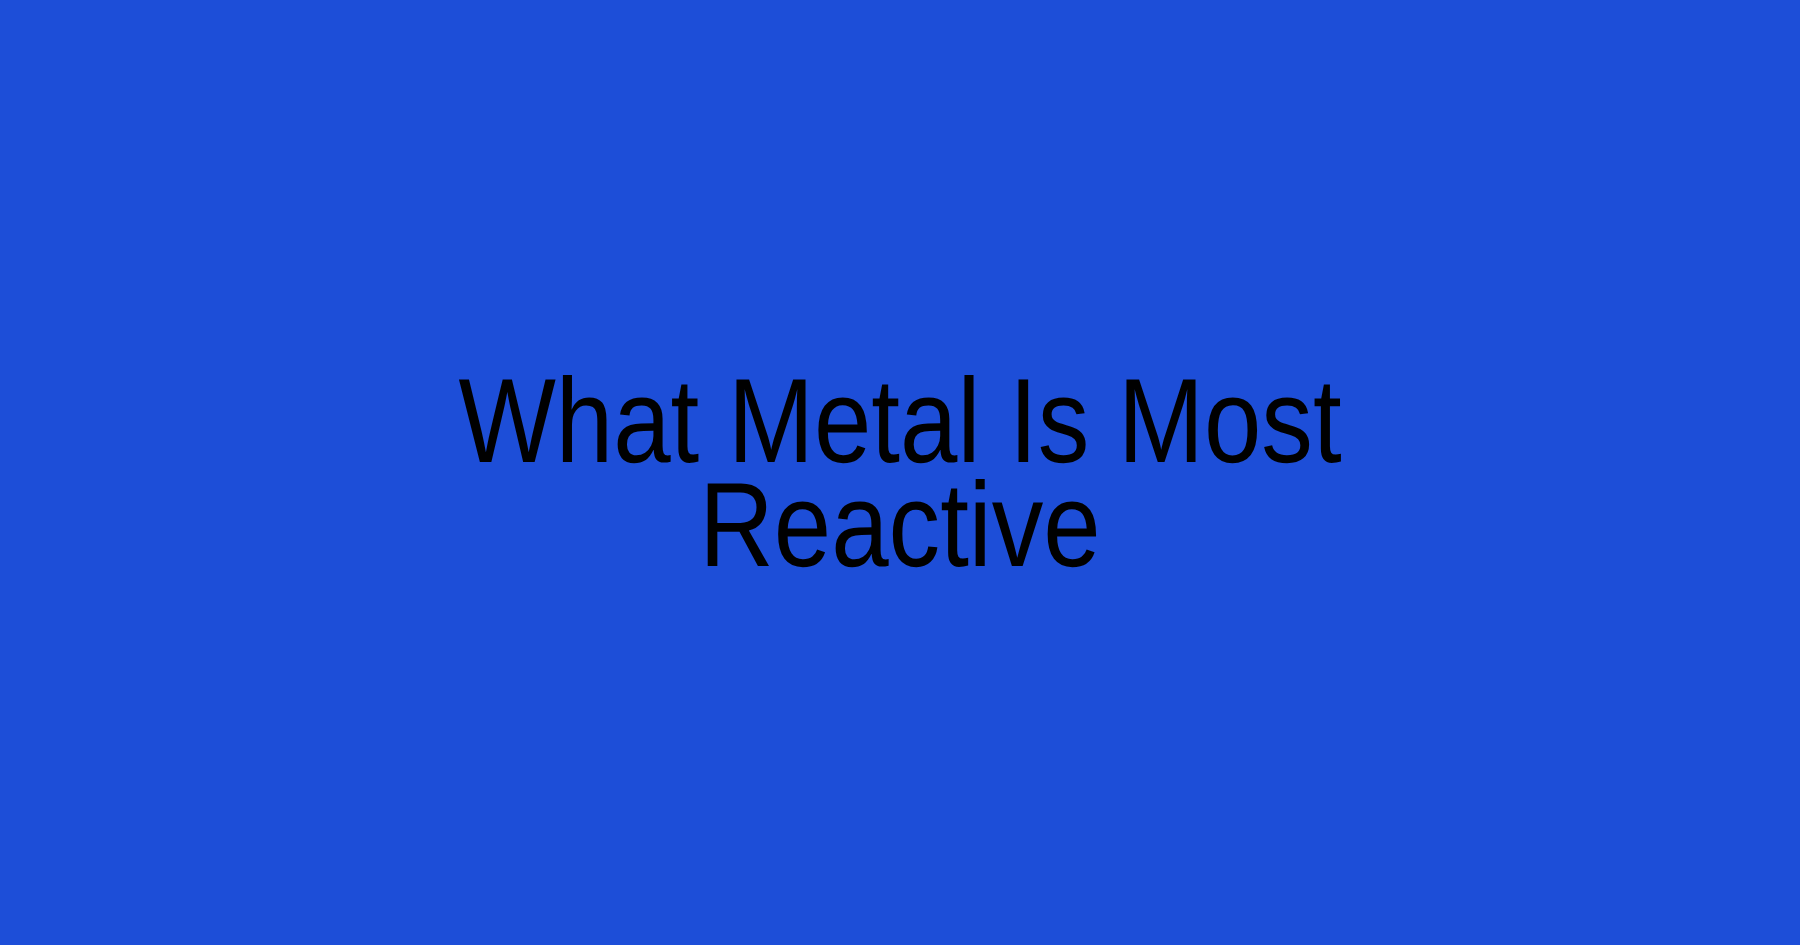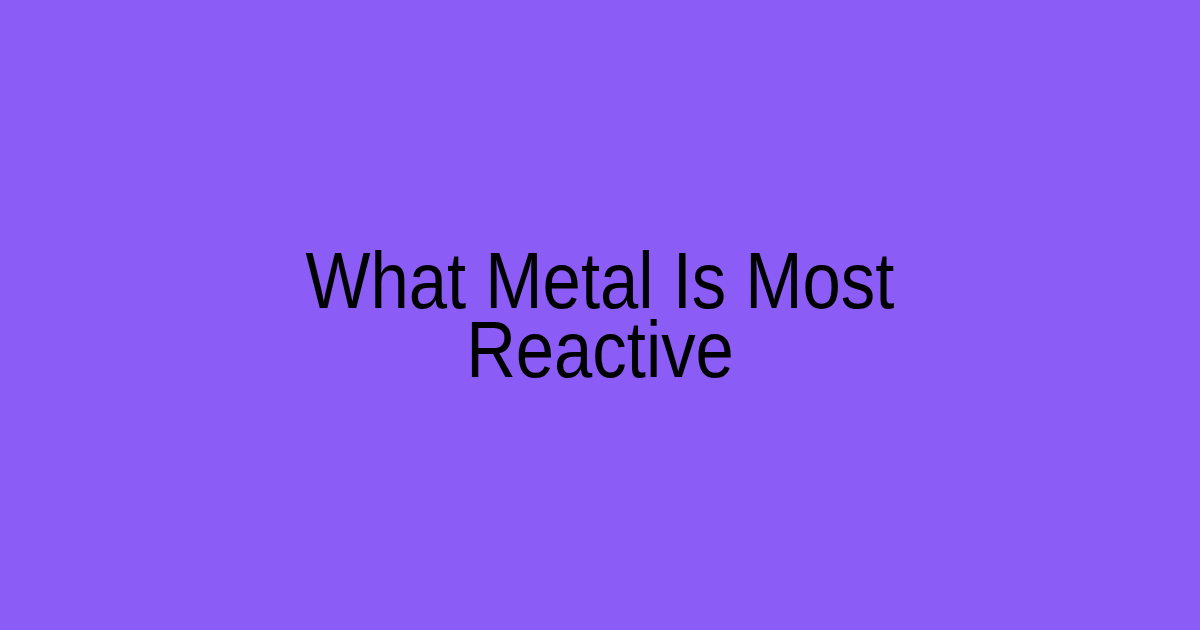--- a/index.html
+++ b/index.html
@@ -46,17 +46,17 @@
     text-align: center;
     white-space: normal;
     word-break: normal;
     transform: scaleX(0.86);
     transform-origin: center center;
   }
 </style>
 </head>
 <body>
 
-<div class="card" style="background: #8b5cf6;">
+<div class="card" style="background: #1d4ed8;">
   <div class="title-wrap">
     <h1 class="card-title" style="color: rgb(0, 0, 0);">What Metal Is Most Reactive</h1>
   </div>
 </div>
 
 </body></html>

